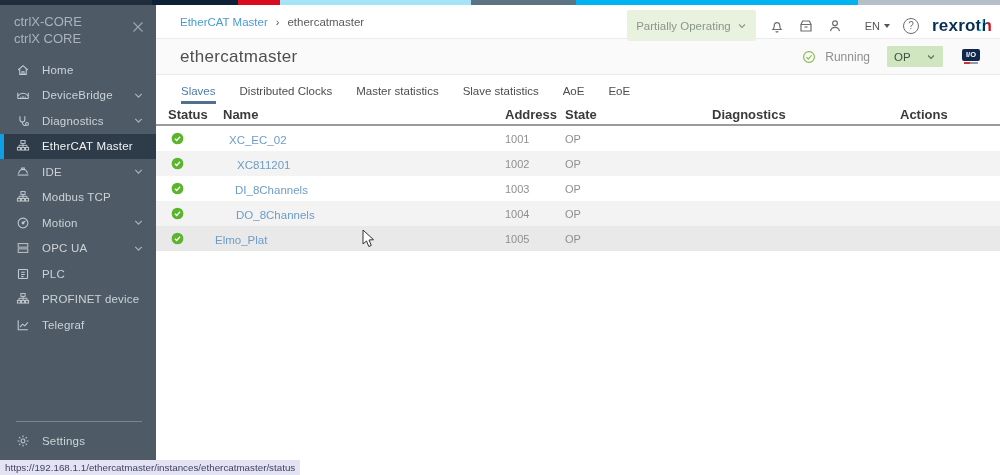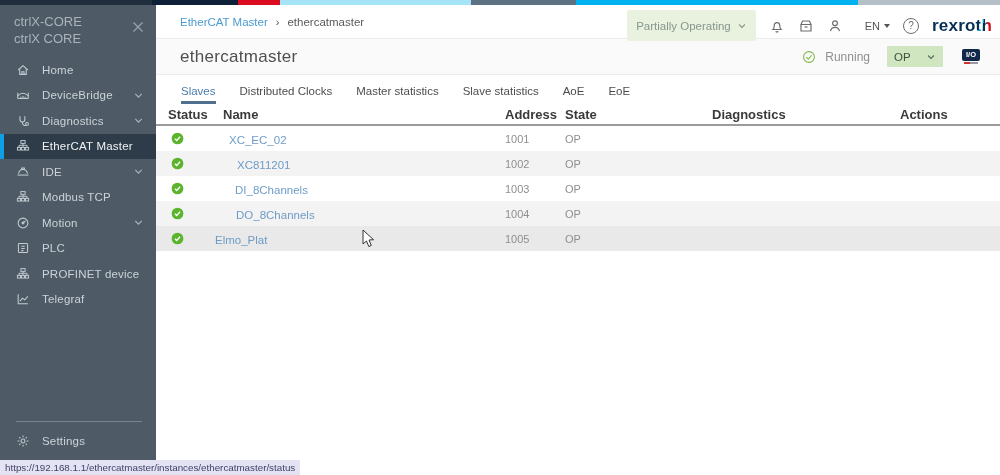--- a/index.html
+++ b/index.html
@@ -279,20 +279,29 @@
       <svg class="ic">
           <use href="#i-gauge"></use>
         </svg>
       <span class="lbl">Motion</span>
       <svg class="chev">
           <use href="#i-chev-down"></use>
         </svg>
     </div>
     <div class="sb-item">
       <svg class="ic">
+          <use href="#i-server"></use>
+        </svg>
+      <span class="lbl">OPC UA</span>
+      <svg class="chev">
+          <use href="#i-chev-down"></use>
+        </svg>
+    </div>
+    <div class="sb-item">
+      <svg class="ic">
           <use href="#i-plc"></use>
         </svg>
       <span class="lbl">PLC</span>
     </div>
     <div class="sb-item">
       <svg class="ic">
           <use href="#i-nettree"></use>
         </svg>
       <span class="lbl">PROFINET device</span>
     </div>

